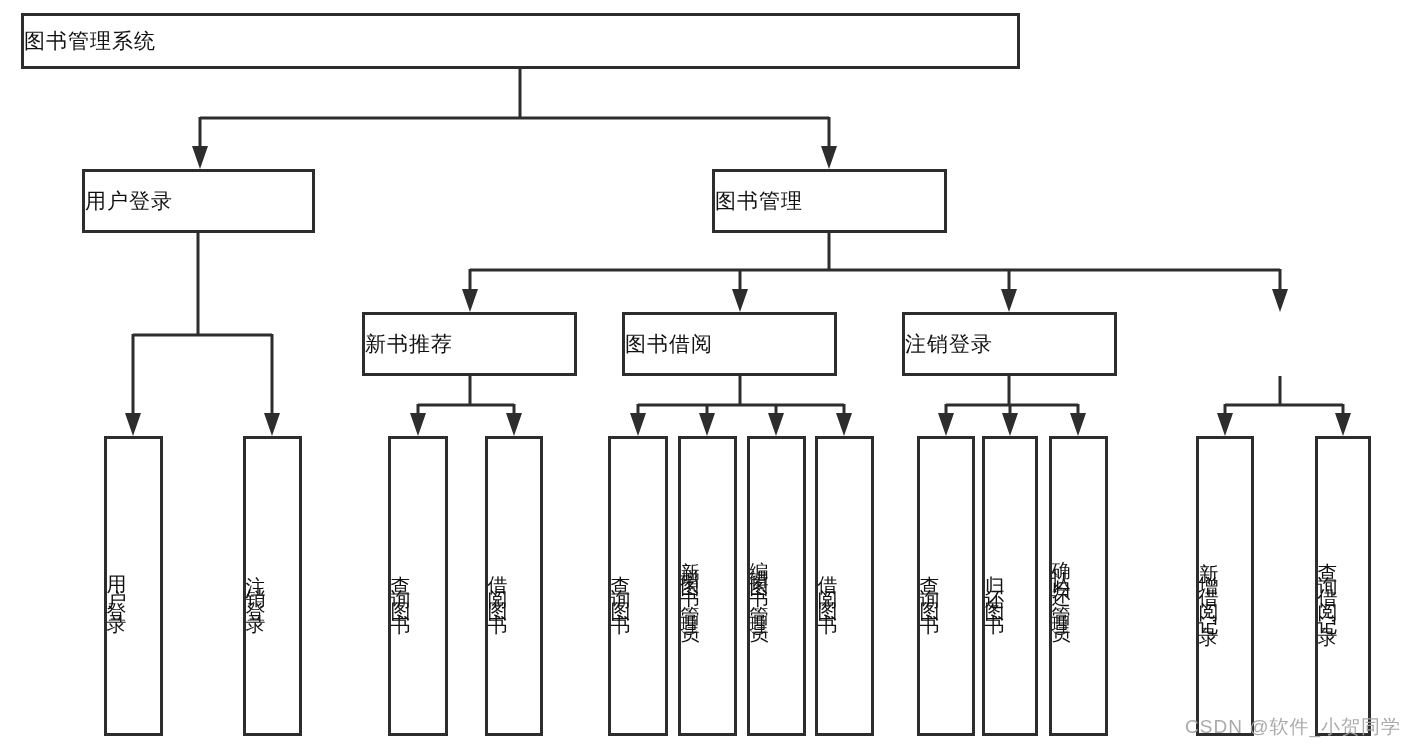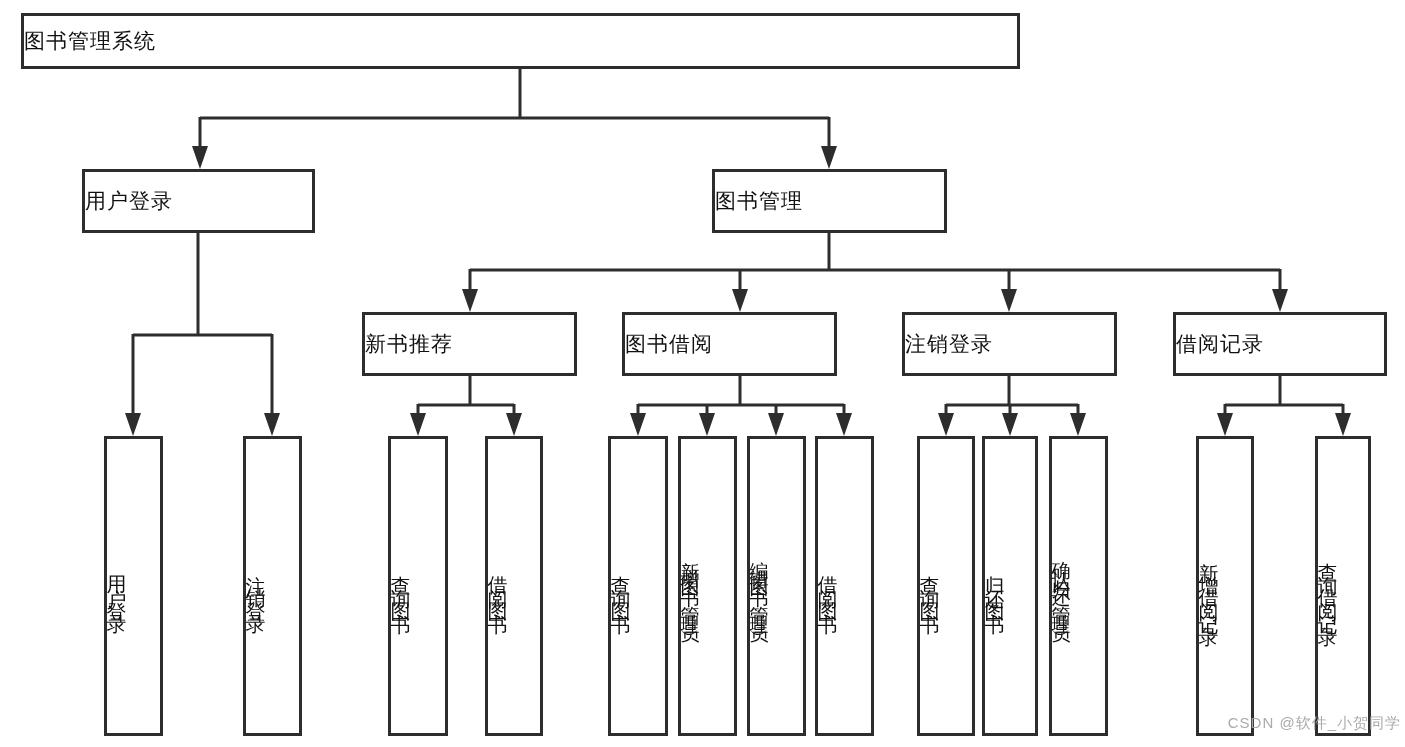--- a/index.html
+++ b/index.html
@@ -40,21 +40,21 @@
     letter-spacing:13px;
     line-height:1;
   }
   .node.v.tight span{
     letter-spacing:9px;
     font-size:19px;
   }
   .watermark{
     position:absolute;z-index:5;
     right:4px;top:714px;
-    font-size:15px;
+    font-size:19px;
     letter-spacing:1px;
     color:var(--watermark);
     opacity:0.95;
     white-space:nowrap;
   }
 </style>
 </head>
 <body>
 
 <div class="stage">
@@ -145,23 +145,20 @@
 
   <div class="node h" style="left:362px;top:312px;width:215px;height:64px">
     <span>新书推荐</span>
   </div>
   <div class="node h" style="left:622px;top:312px;width:215px;height:64px">
     <span>图书借阅</span>
   </div>
   <div class="node h" style="left:902px;top:312px;width:215px;height:64px">
     <span>注销登录</span>
   </div>
-  <div class="node h" style="left:1173px;top:312px;width:214px;height:64px">
-    <span>借阅记录</span>
-  </div>
 
   <div class="node v" style="left:104px;top:436px;width:59px;height:300px">
     <span>用户登录</span>
   </div>
   <div class="node v" style="left:243px;top:436px;width:59px;height:300px">
     <span>注销登录</span>
   </div>
 
   <div class="node v" style="left:388px;top:436px;width:60px;height:300px">
     <span>查询图书</span>

